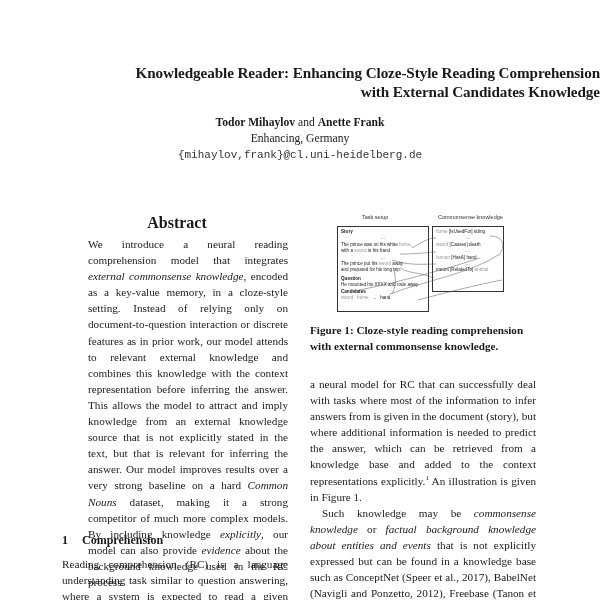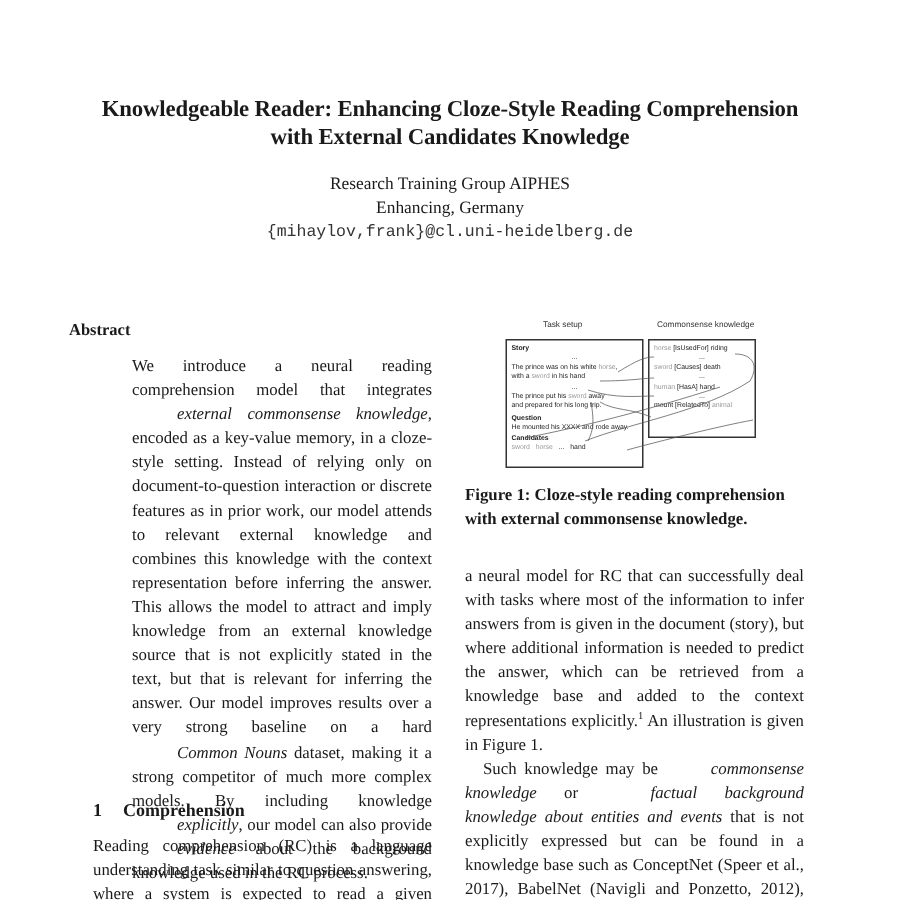--- a/index.html
+++ b/index.html
@@ -1,48 +1,52 @@
 <!DOCTYPE html>
 <html><head>
 <meta charset="utf-8">
 <style>
   html, body { margin:0; padding:0; background:#ffffff; }
   body { width:600px; height:600px; position:relative; overflow:hidden; color:#1a1a1a; font-family:"Liberation Serif", serif; }
-  .title { position:absolute; top:63px; left:0; width:600px; text-align:center; font-weight:bold; font-size:15.2px; line-height:19px; letter-spacing:-0.1px; }
+  .title { position:absolute; top:63px; left:0; width:600px; text-align:right; font-weight:bold; font-size:15.2px; line-height:19px; letter-spacing:-0.1px; }
   .authors { position:absolute; top:115px; left:0; width:600px; text-align:center; font-size:11.6px; line-height:16px; }
   .authors b { font-weight:bold; }
   .authors .mono { font-family:Liberation Mono, monospace; font-size:11px; color:#333; }
-  .abs-head { position:absolute; top:214px; left:46px; width:226px; text-align:left; font-weight:bold; font-size:11px; }
+  .abs-head { position:absolute; top:214px; left:64px; width:226px; text-align:center; font-weight:bold; font-size:16px; }
   .abs-body { position:absolute; top:236px; left:88px; width:200px; font-size:11.2px; line-height:16.1px; text-align:justify; }
   .sec-head { position:absolute; top:533px; left:62px; font-weight:bold; font-size:12px; }
   .sec-head .num { display:inline-block; width:20px; }
   .intro { position:absolute; top:556px; left:62px; width:226px; font-size:11.2px; line-height:16.1px; text-align:justify; }
   .fig { position:absolute; top:214px; left:330px; width:200px; height:100px; font-family:"Liberation Sans", sans-serif; }
   .fig .hdr { position:absolute; top:0; font-size:5.5px; color:#333; }
   .fig .box { position:absolute; border:1px solid #333; font-size:4.6px; line-height:6.4px; color:#222; padding:2px 3px; box-sizing:border-box; }
   .fig .gray { color:#999; }
   .fig .b { font-weight:bold; }
   .fig svg { position:absolute; left:0; top:0; }
   .caption { position:absolute; top:322px; left:310px; width:226px; font-size:11.2px; line-height:16px;font-weight:bold; }
   .r-body { position:absolute; top:376px; left:310px; width:226px; font-size:11.2px; line-height:16.1px; text-align:justify; }
   .r-body p { margin:0; }
   .r-body p.indent { text-indent:12px; }
-  i { font-style:italic;margin-left:30px; }
+  i { font-style:italic; }
   sup { font-size:7px; line-height:0; }
 </style>
 </head>
 <body>
 
 <div class="title">
   <div>Knowledgeable Reader: Enhancing Cloze-Style Reading Comprehension</div>
   <div>with External Candidates Knowledge</div>
 </div>
 
 <div class="authors">
-  <div>Research Training Group AIPHES</div>
+  <div>
+    <b>Todor Mihaylov</b>
+    <span>and</span>
+    <b>Anette Frank</b>
+  </div>
   <div>Enhancing, Germany</div>
   <div class="mono">{mihaylov,frank}@cl.uni-heidelberg.de</div>
 </div>
 
 <div class="abs-head">Abstract</div>
 <div class="abs-body"><span>We introduce a neural reading comprehension model that integrates </span><i>external commonsense knowledge</i><span>, encoded as a key-value memory, in a cloze-style setting. Instead of relying only on document-to-question interaction or discrete features as in prior work, our model attends to relevant external knowledge and combines this knowledge with the context representation before inferring the answer. This allows the model to attract and imply knowledge from an external knowledge source that is not explicitly stated in the text, but that is relevant for inferring the answer. Our model improves results over a very strong baseline on a hard </span><i>Common Nouns</i><span> dataset, making it a strong competitor of much more complex models. By including knowledge </span><i>explicitly</i><span>, our model can also provide </span><i>evidence</i><span> about the background knowledge used in the RC process.</span></div>
 
 <div class="sec-head">
   <span class="num">1</span><span>Comprehension</span>
 </div>

